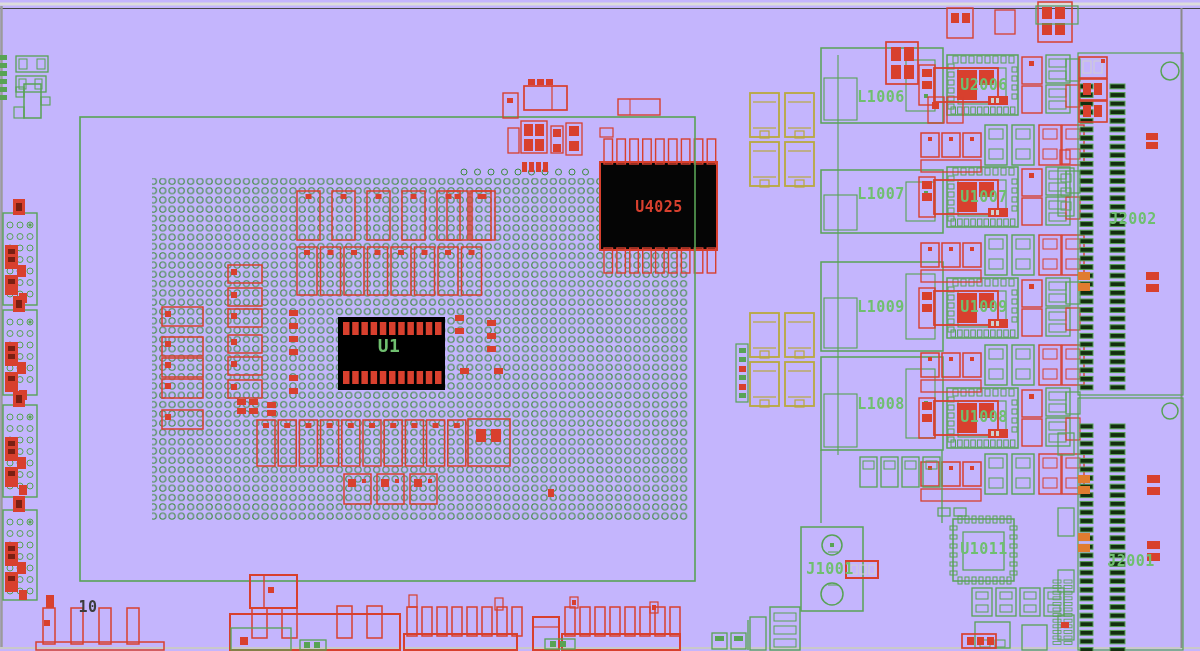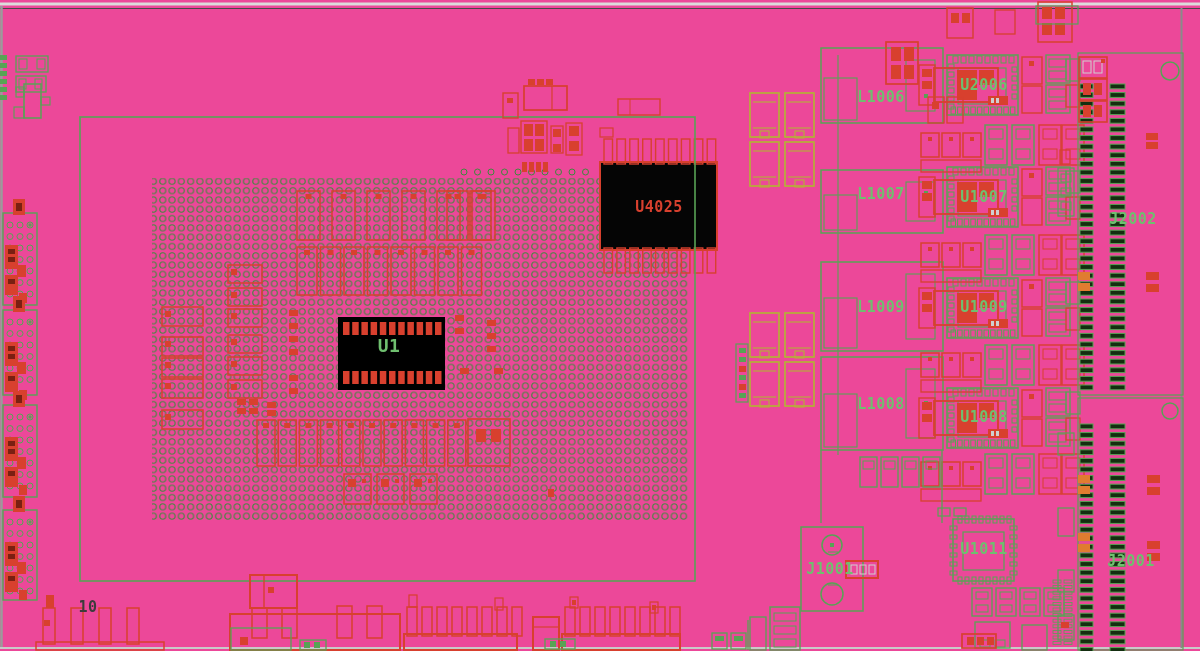--- a/index.html
+++ b/index.html
@@ -1,16 +1,16 @@
 <!DOCTYPE html>
 <html><head>
 <meta charset="utf-8">
 <style>
   html,body{margin:0;padding:0;background:#0a0a0a;width:1200px;height:651px;overflow:hidden;}
-  #viewport{position:relative;width:1200px;height:651px;background:#ec4899;}
+  #viewport{position:relative;width:1200px;height:651px;background:#c4b5fd;}
   svg{display:block;}
   text{font-family:"DejaVu Sans Mono","Liberation Mono",monospace;font-weight:bold;letter-spacing:0.5px;}
 </style>
 </head>
 <body>
 
 <div id="viewport">
   <svg width="1200" height="651" viewBox="0 0 1200 651" xmlns="http://www.w3.org/2000/svg">
       <line x1="0" y1="4" x2="1200" y2="4" stroke="#dcdcdc" stroke-width="3"></line>
       <line x1="0" y1="8.5" x2="1200" y2="8.5" stroke="#484848" stroke-width="1.2"></line>

